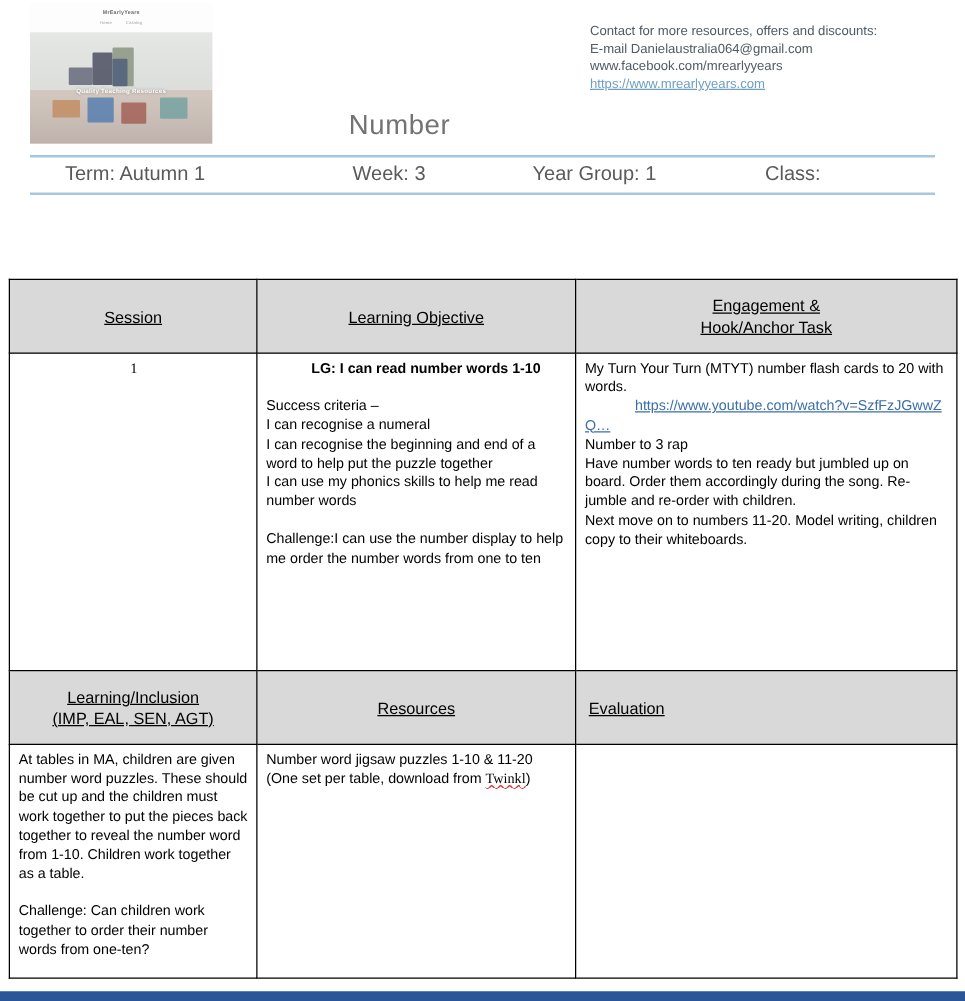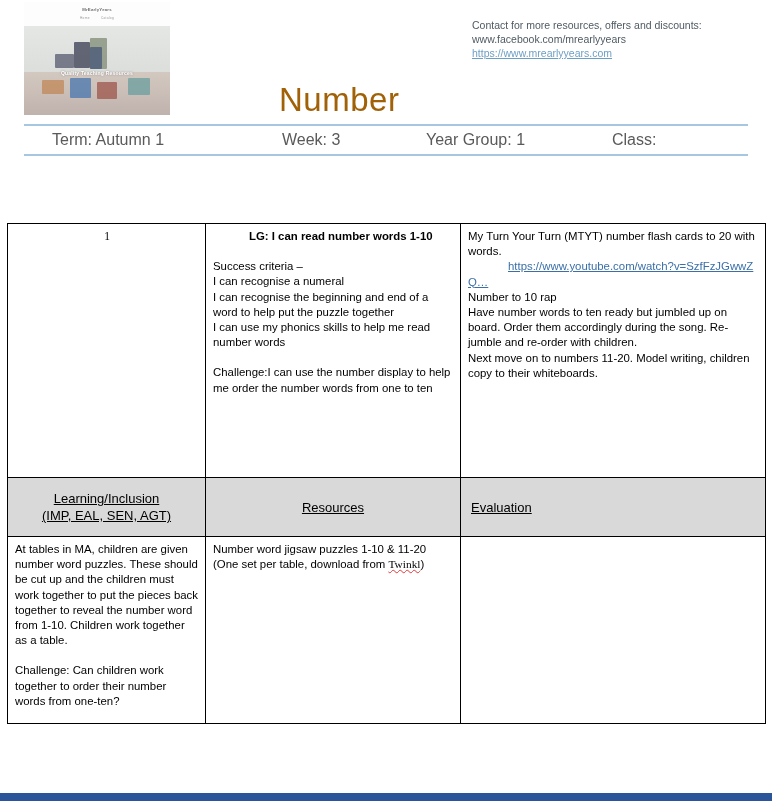--- a/index.html
+++ b/index.html
@@ -101,22 +101,22 @@
   .contact a {
     color: #6d9fc4;
     text-decoration: underline;
   }
 
   
   .big-title {
     position: absolute;
     left: 279px;
     top: 80px;
-    font-size: 33px;
-    color: #a16207;
+    font-size: 22px;
+    color: #737373;
     font-weight: normal;
     letter-spacing: .5px;
     line-height: 40px;
   }
 
   
   .termbar {
     position: absolute;
     left: 24px;
     top: 124px;
@@ -238,20 +238,21 @@
         <div class="blk" style="left:18px;top:54px;width:22px;height:14px;background:#c28a5c;"></div>
         <div class="blk" style="left:46px;top:52px;width:21px;height:20px;background:#4f7ab0;"></div>
         <div class="blk" style="left:73px;top:56px;width:20px;height:17px;background:#a05a50;"></div>
         <div class="blk" style="left:104px;top:52px;width:22px;height:17px;background:#6fa0a0;"></div>
         <div class="logo-cap">Quality Teaching Resources</div>
       </div>
     </div>
 
     <div class="contact">
       <div>Contact for more resources, offers and discounts:</div>
+      <div>E-mail Danielaustralia064@gmail.com</div>
       <div>www.facebook.com/mrearlyyears</div>
       <div><a class="link-web" href="#" style="color:#6d9fc4;text-decoration:underline;">https://www.mrearlyyears.com</a></div>
     </div>
 
     <div class="big-title">Number</div>
 
     <div class="termbar">
       <div class="termbar-inner">
         <span class="tb-item tb-term">Term: Autumn 1</span>
         <span class="tb-item tb-week">Week: 3</span>
@@ -261,20 +262,34 @@
     </div>
   </div>
 
   <table class="plan">
     <colgroup>
       <col class="col1">
         <col class="col2">
         <col class="col3">
     </colgroup>
     <tbody>
+      <tr>
+        <td class="hdr">
+          <div class="hdr-inner"><u>Session</u></div>
+        </td>
+        <td class="hdr">
+          <div class="hdr-inner"><u>Learning Objective</u></div>
+        </td>
+        <td class="hdr">
+          <div class="hdr-inner">
+            <u>Engagement &amp;</u><br>
+            <u>Hook/Anchor Task</u>
+          </div>
+        </td>
+      </tr>
 
       <tr class="row-body-1">
         <td>
           <div class="cell center">
             <span class="serif-num">1</span>
           </div>
         </td>
         <td>
           <div class="cell">
             <p class="bold">LG: I can read number words 1-10</p>
@@ -284,21 +299,21 @@
             <p>I can recognise the beginning and end of a word to help put the puzzle together</p>
             <p>I can use my phonics skills to help me read number words</p>
             <span class="blank"></span>
             <p>Challenge:I can use the number display to help me order the number words from one to ten</p>
           </div>
         </td>
         <td>
           <div class="cell">
             <p>My Turn Your Turn (MTYT) number flash cards to 20 with words.</p>
             <p><a class="link" href="#">https://www.youtube.com/watch?v=SzfFzJGwwZQ…</a></p>
-            <p>Number to 10 rap</p>
+            <p>Number to 3 rap</p>
             <p>Have number words to ten ready but jumbled up on board.  Order them accordingly during the song.  Re-jumble and re-order with children.</p>
             <p>Next move on to numbers 11-20.  Model writing, children copy to their whiteboards.</p>
           </div>
         </td>
       </tr>
 
       <tr>
         <td class="hdr">
           <div class="hdr-inner">
             <u>Learning/Inclusion</u><br>

